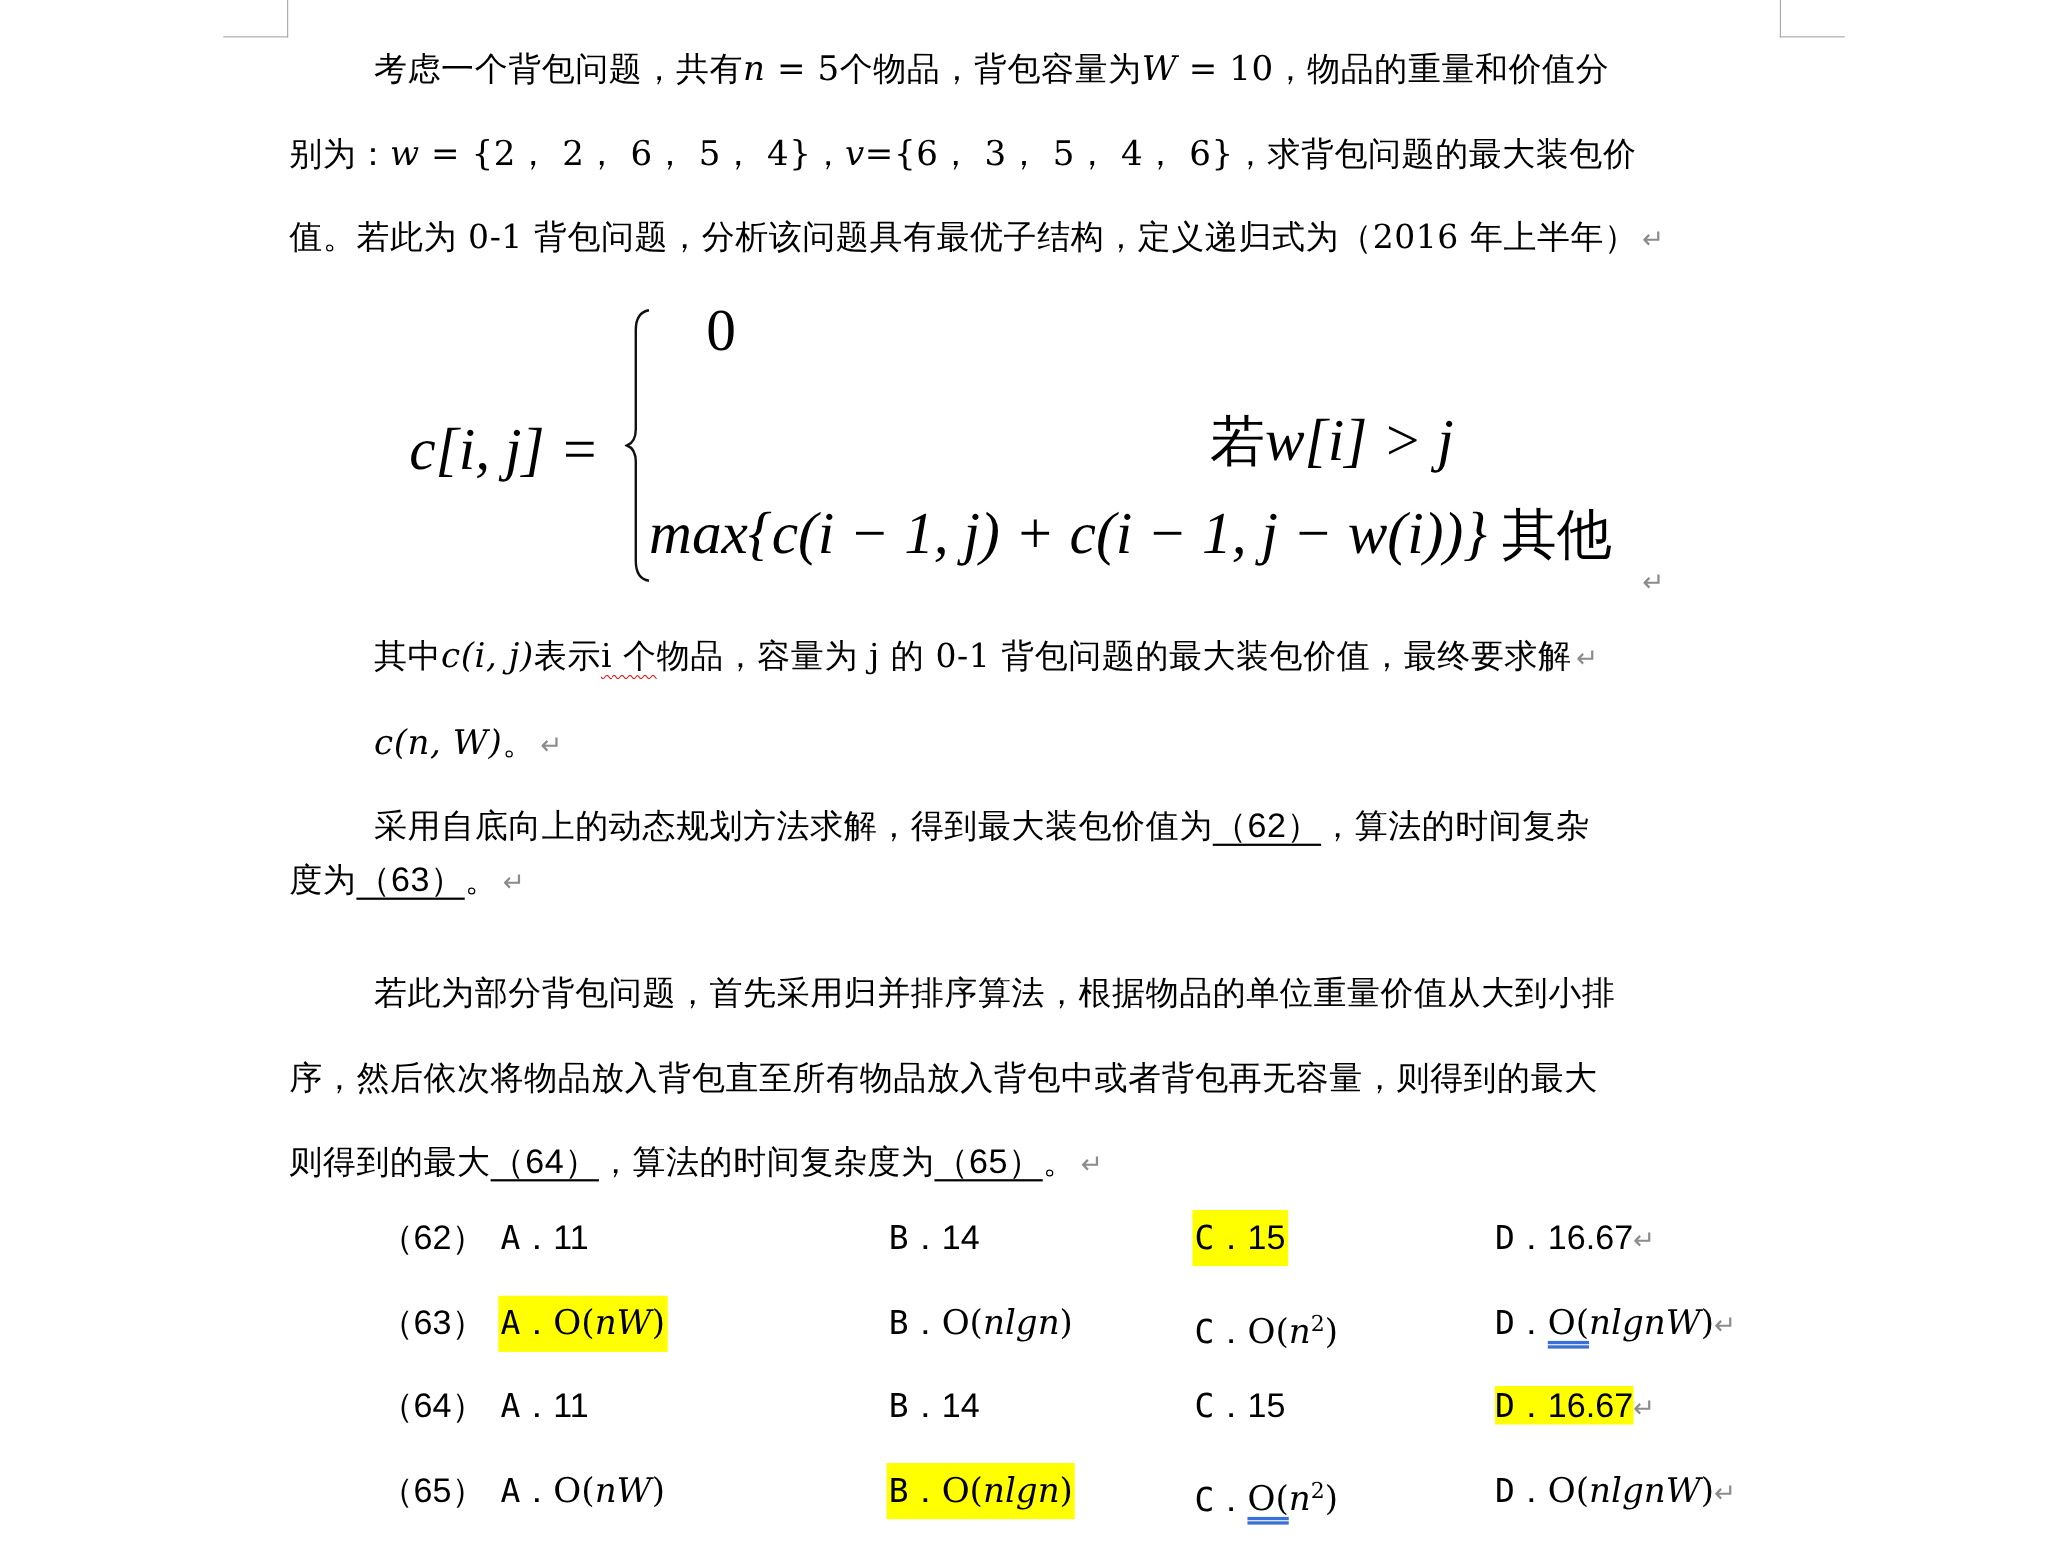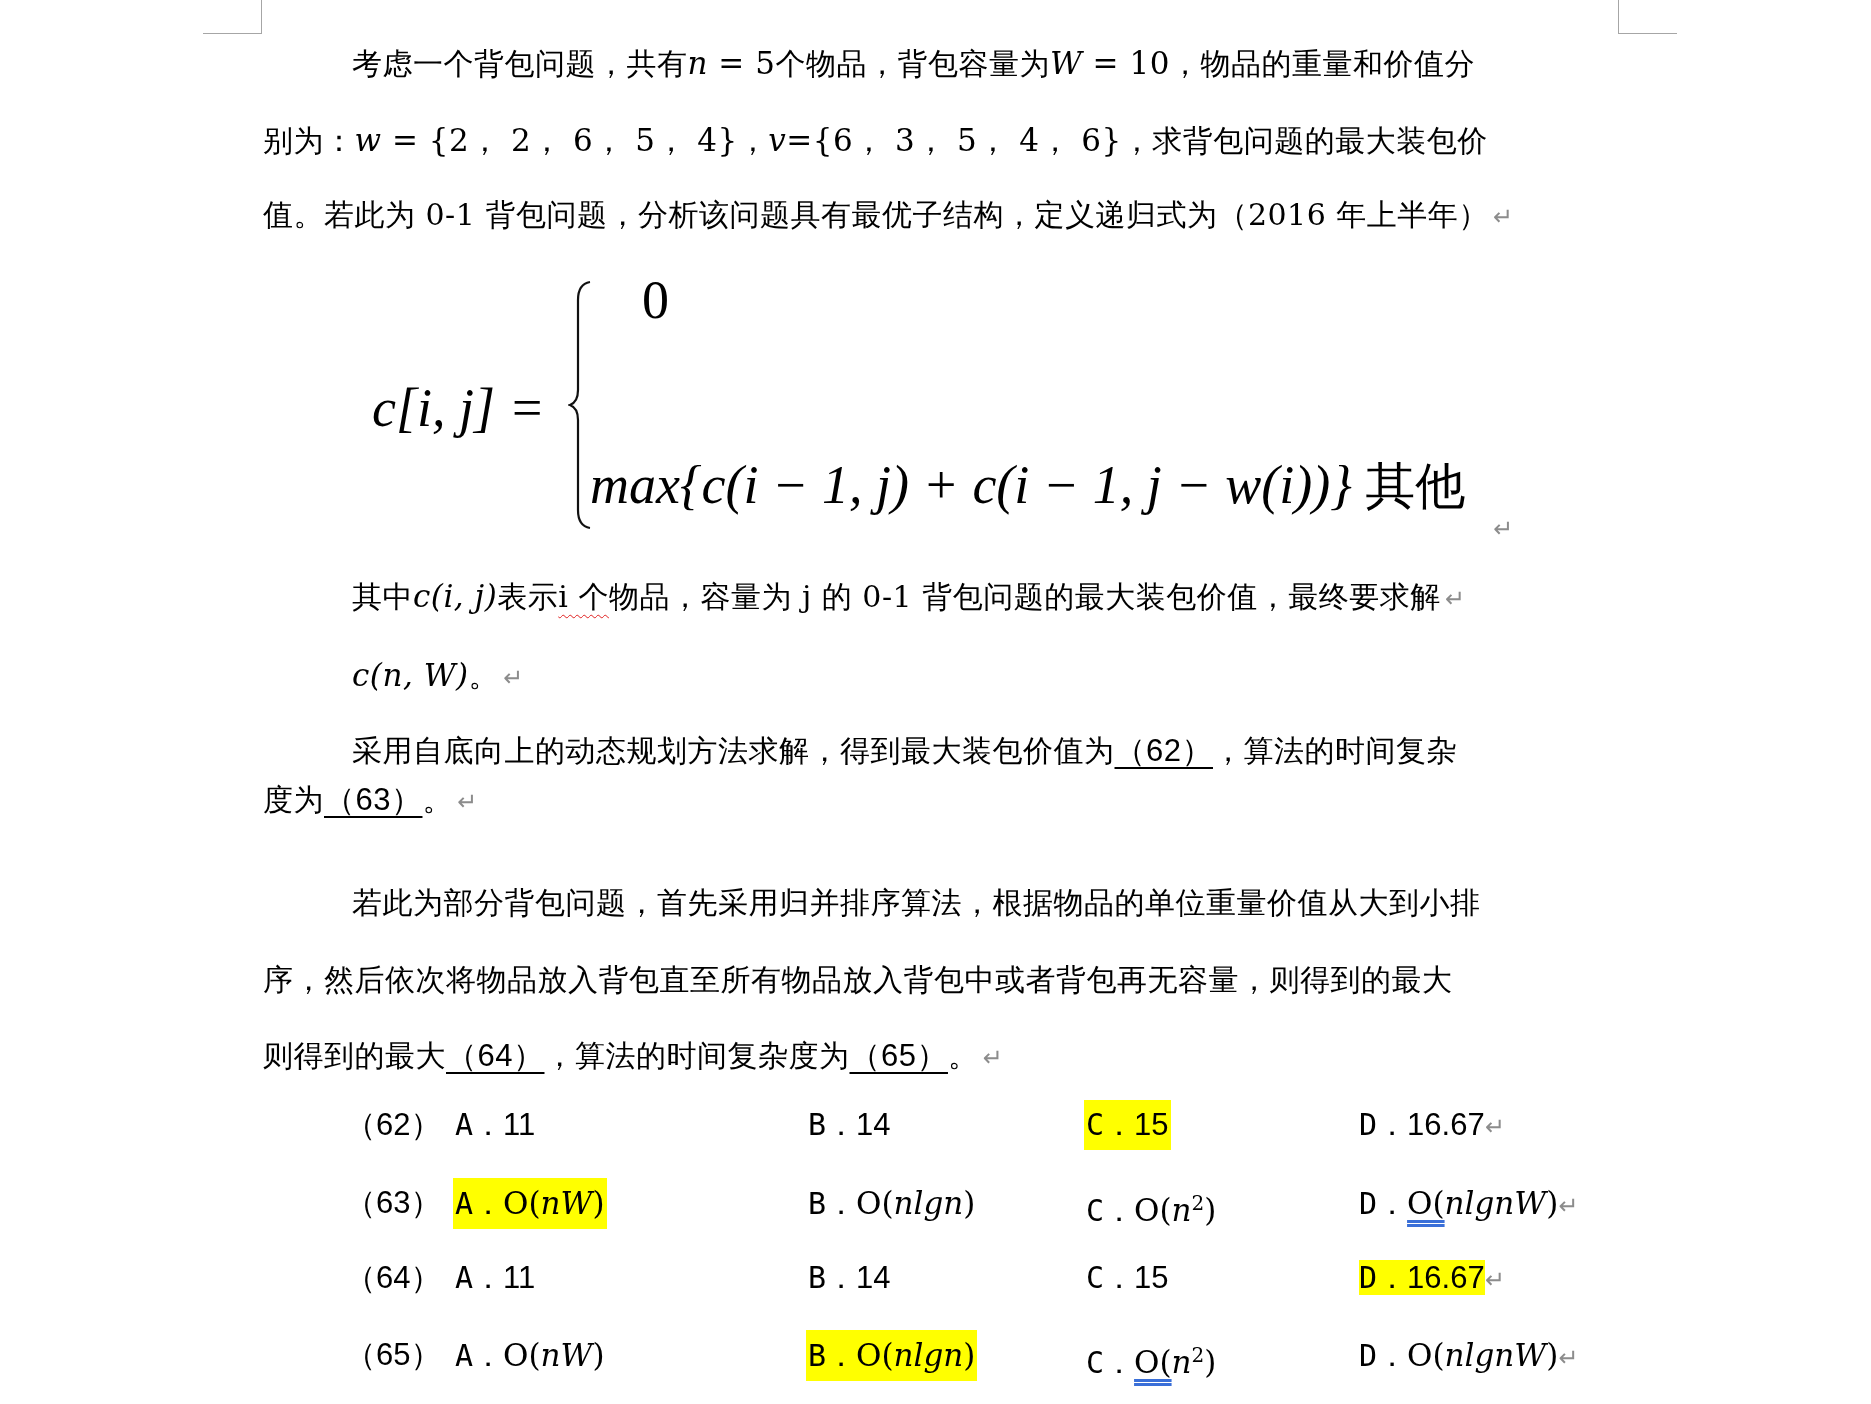--- a/index.html
+++ b/index.html
@@ -8,21 +8,21 @@
     font-family:"Liberation Sans","DejaVu Sans",sans-serif; color:#000;
   }
   .corner { position:absolute; border-color:#a6a6a6; border-style:solid; border-width:0; }
   .corner-tl { left:203px; top:0; width:58px; height:33px; border-right-width:1.5px; border-bottom-width:1.5px; }
   .corner-tr { left:1618px; top:0; width:58px; height:33px; border-left-width:1.5px; border-bottom-width:1.5px; }
 
   .line {
     position:absolute; left:263px; white-space:nowrap;
     font-size:31px; line-height:40px; height:40px; letter-spacing:0.5px;
   }
-  .line.indent { left:352px;text-align:center; }
+  .line.indent { left:340px;text-align:center; }
   .cjk { font-family:"DejaVu Serif","Liberation Serif",serif; font-size:30px; }
   .math { font-family:"DejaVu Serif","Liberation Serif",serif; font-style:italic; }
   .mnum { font-family:"DejaVu Serif","Liberation Serif",serif; font-style:normal; }
   .ret { color:#8c8c8c; font-size:24px; margin-left:4px; font-family:"DejaVu Sans",sans-serif; }
   .blank { text-decoration:underline; text-decoration-thickness:2px; text-underline-offset:6px; }
   .squiggle { text-decoration:underline wavy #e02020; text-decoration-thickness:1px; text-underline-offset:7px; }
   .dbl { text-decoration:underline double #3a6fd8; text-underline-offset:6px; }
 
   
   .formula { position:absolute; left:372px; top:270px; width:1130px; height:270px;
@@ -60,20 +60,21 @@
 <div class="line" style="top:195px;">
   <span class="cjk">值。若此为 0-1 背包问题，分析该问题具有最优子结构，定义递归式为（2016 年上半年）</span><span class="ret">↵</span>
 </div>
 
 <div class="formula">
   <div class="f-lhs"><span class="it" style="font-style:italic;">c[i, j] =</span></div>
   <svg class="f-brace" viewBox="0 0 24 250">
     <path d="M22 2 Q10 4 10 20 L10 110 Q10 122 2 125 Q10 128 10 140 L10 230 Q10 246 22 248" fill="none" stroke="#111" stroke-width="2.2"></path>
   </svg>
   <div class="f-row" style="left:270px; top:0px;"><span>0</span></div>
+  <div class="f-row" style="left:728px; top:100px;"><span class="zh">若</span><span class="it">w[i] &gt; j</span></div>
   <div class="f-row" style="left:218px; top:185px;"><span class="it">max{c(i − 1, j) + c(i − 1, j − w(i))}</span> <span class="zh">其他</span></div>
   <div class="f-ret">↵</div>
 </div>
 
 <div class="line indent" style="top:576px;">
   <span class="cjk">其中</span><span class="math">c(i, j)</span><span class="cjk">表示</span><span class="cjk squiggle">i 个</span><span class="cjk">物品，容量为 j 的 0-1 背包问题的最大装包价值，最终要求解</span><span class="ret">↵</span>
 </div>
 <div class="line indent" style="top:655px;">
   <span class="math">c(n, W)</span><span class="cjk">。</span><span class="ret">↵</span>
 </div>

